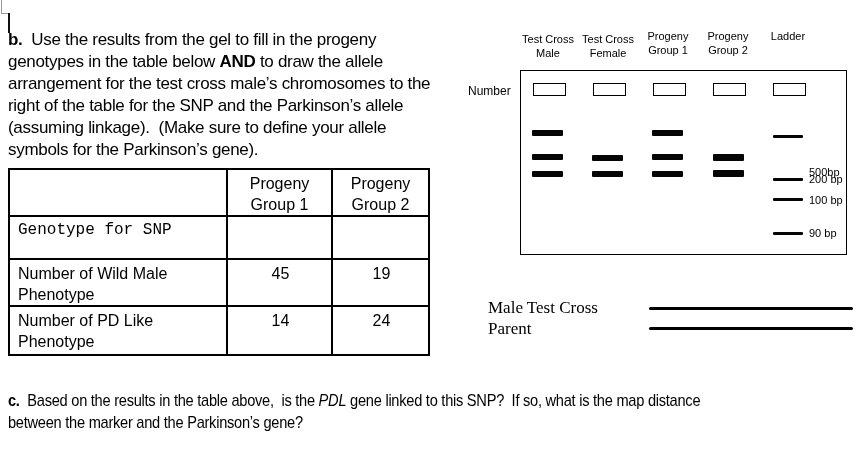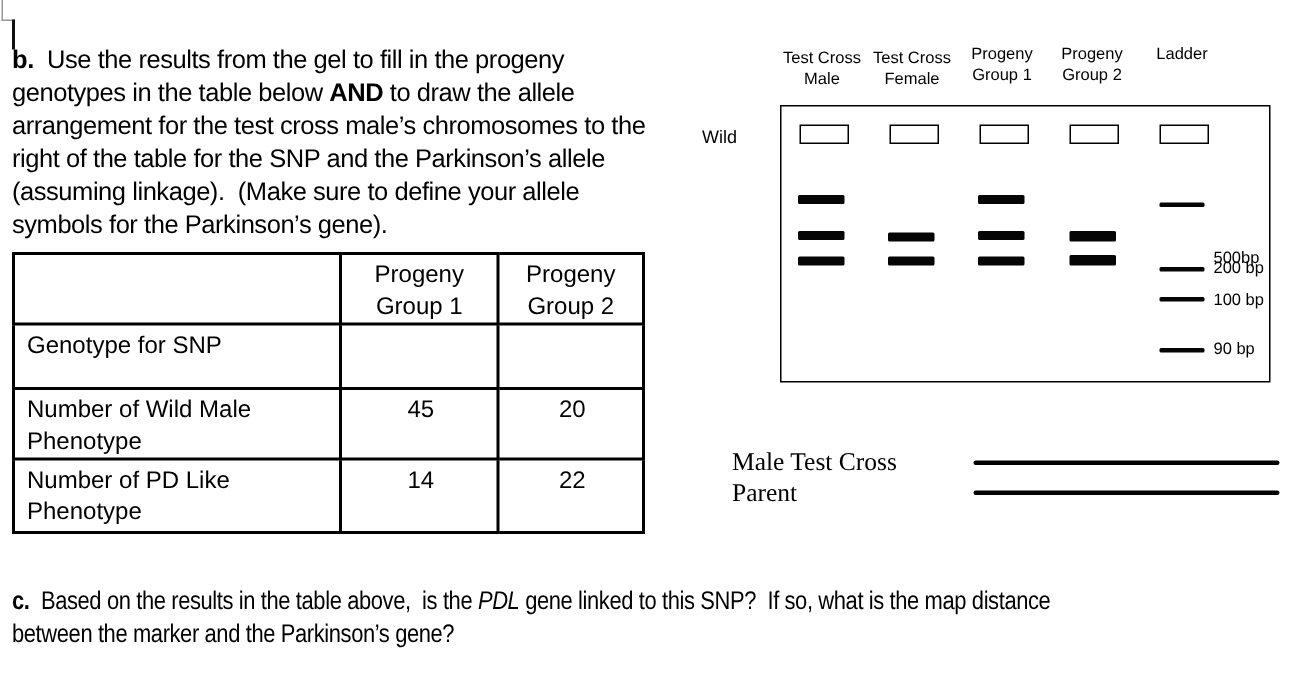--- a/index.html
+++ b/index.html
@@ -20,21 +20,21 @@
   b{font-weight:bold;}
   .it{font-style:italic;}
 
   
   table.results{left:8px;top:168px;border-collapse:collapse;table-layout:fixed;
                 font-size:16px;line-height:21px;}
   table.results td{border:2px solid #000;vertical-align:top;padding:3px 6px 0 8px;}
   table.results td.hdr{text-align:center;padding-left:0;padding-right:0;}
   table.results td.val{text-align:center;}
   .c1{width:202px;} .c2{width:103px;} .c3{width:95px;}
-  .rh0{height:45px;} .rh1{height:43px;} .rh2{height:42px;} .rh3{height:49px;}
+  .rh0{height:45px;} .rh1{height:43px;font-family:Liberation Mono, monospace;} .rh2{height:42px;} .rh3{height:49px;}
 
   
   .lane-label{font-size:11px;line-height:13.5px;text-align:center;width:80px;}
   .wells-label{left:468px;top:84px;font-size:12px;}
   .gel-box{left:520px;top:70px;width:325px;height:183px;border:1.6px solid #000;}
   .well{width:31px;height:11px;border:1.5px solid #000;background:#fff;top:83px;}
   .band{background:#050505;width:31px;height:6px;border-radius:1px;}
   .lband{background:#050505;width:30px;height:3.2px;left:773px;border-radius:1px;}
   .bp-label{left:809px;font-size:11px;line-height:12px;}
 
@@ -62,37 +62,37 @@
       <td class="c3 hdr"><span>Progeny</span><br><span>Group 2</span></td>
     </tr>
     <tr class="rh1">
       <td>Genotype for SNP</td>
       <td class="val"></td>
       <td class="val"></td>
     </tr>
     <tr class="rh2">
       <td><span>Number of Wild Male</span><br><span>Phenotype</span></td>
       <td class="val">45</td>
-      <td class="val">20</td>
+      <td class="val">19</td>
     </tr>
     <tr class="rh3">
       <td><span>Number of PD Like</span><br><span>Phenotype</span></td>
       <td class="val">14</td>
-      <td class="val">22</td>
+      <td class="val">24</td>
     </tr>
   </tbody>
     </table>
 
   <div class="abs lane-label" style="left:508px;top:33px;"><span>Test Cross</span><br><span>Male</span></div>
   <div class="abs lane-label" style="left:568px;top:33px;"><span>Test Cross</span><br><span>Female</span></div>
   <div class="abs lane-label" style="left:628px;top:30px;"><span>Progeny</span><br><span>Group 1</span></div>
   <div class="abs lane-label" style="left:688px;top:30px;"><span>Progeny</span><br><span>Group 2</span></div>
   <div class="abs lane-label" style="left:748px;top:30px;"><span>Ladder</span></div>
 
-  <div class="abs wells-label">Wild</div>
+  <div class="abs wells-label">Number</div>
   <div class="abs gel-box"></div>
 
   <div class="abs well" style="left:533px;"></div>
   <div class="abs well" style="left:593px;"></div>
   <div class="abs well" style="left:653px;"></div>
   <div class="abs well" style="left:713px;"></div>
   <div class="abs well" style="left:773px;"></div>
 
   <div class="abs band" style="left:532px;top:130px;"></div>
   <div class="abs band" style="left:532px;top:154px;"></div>

